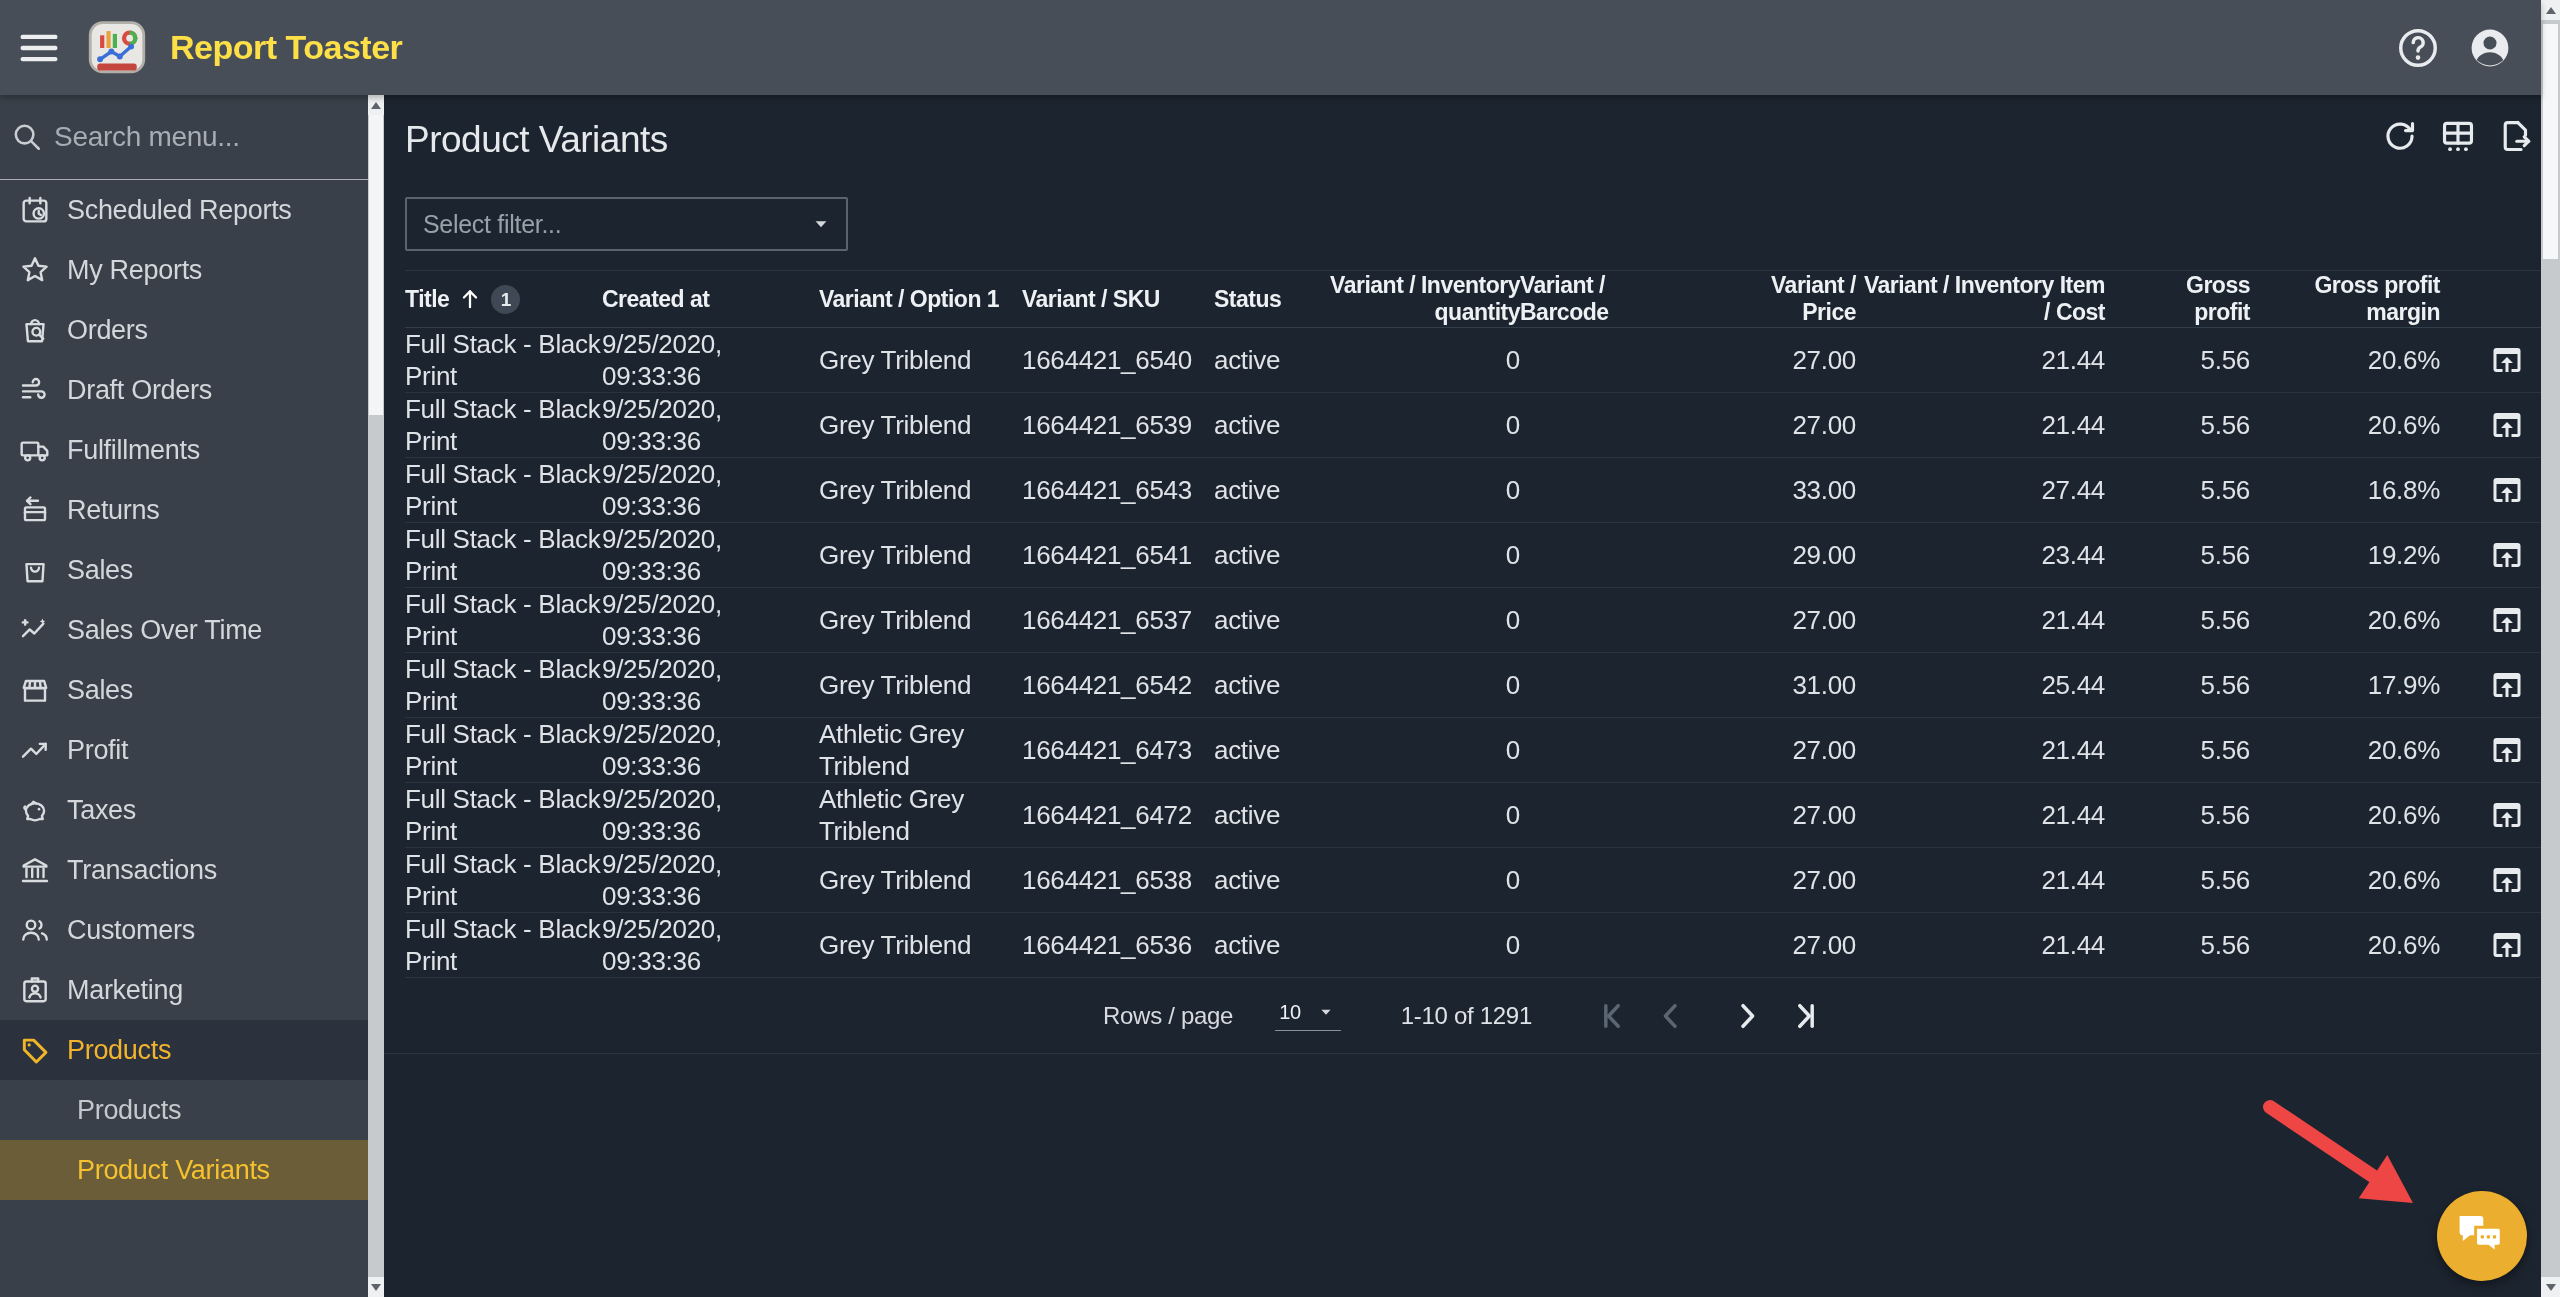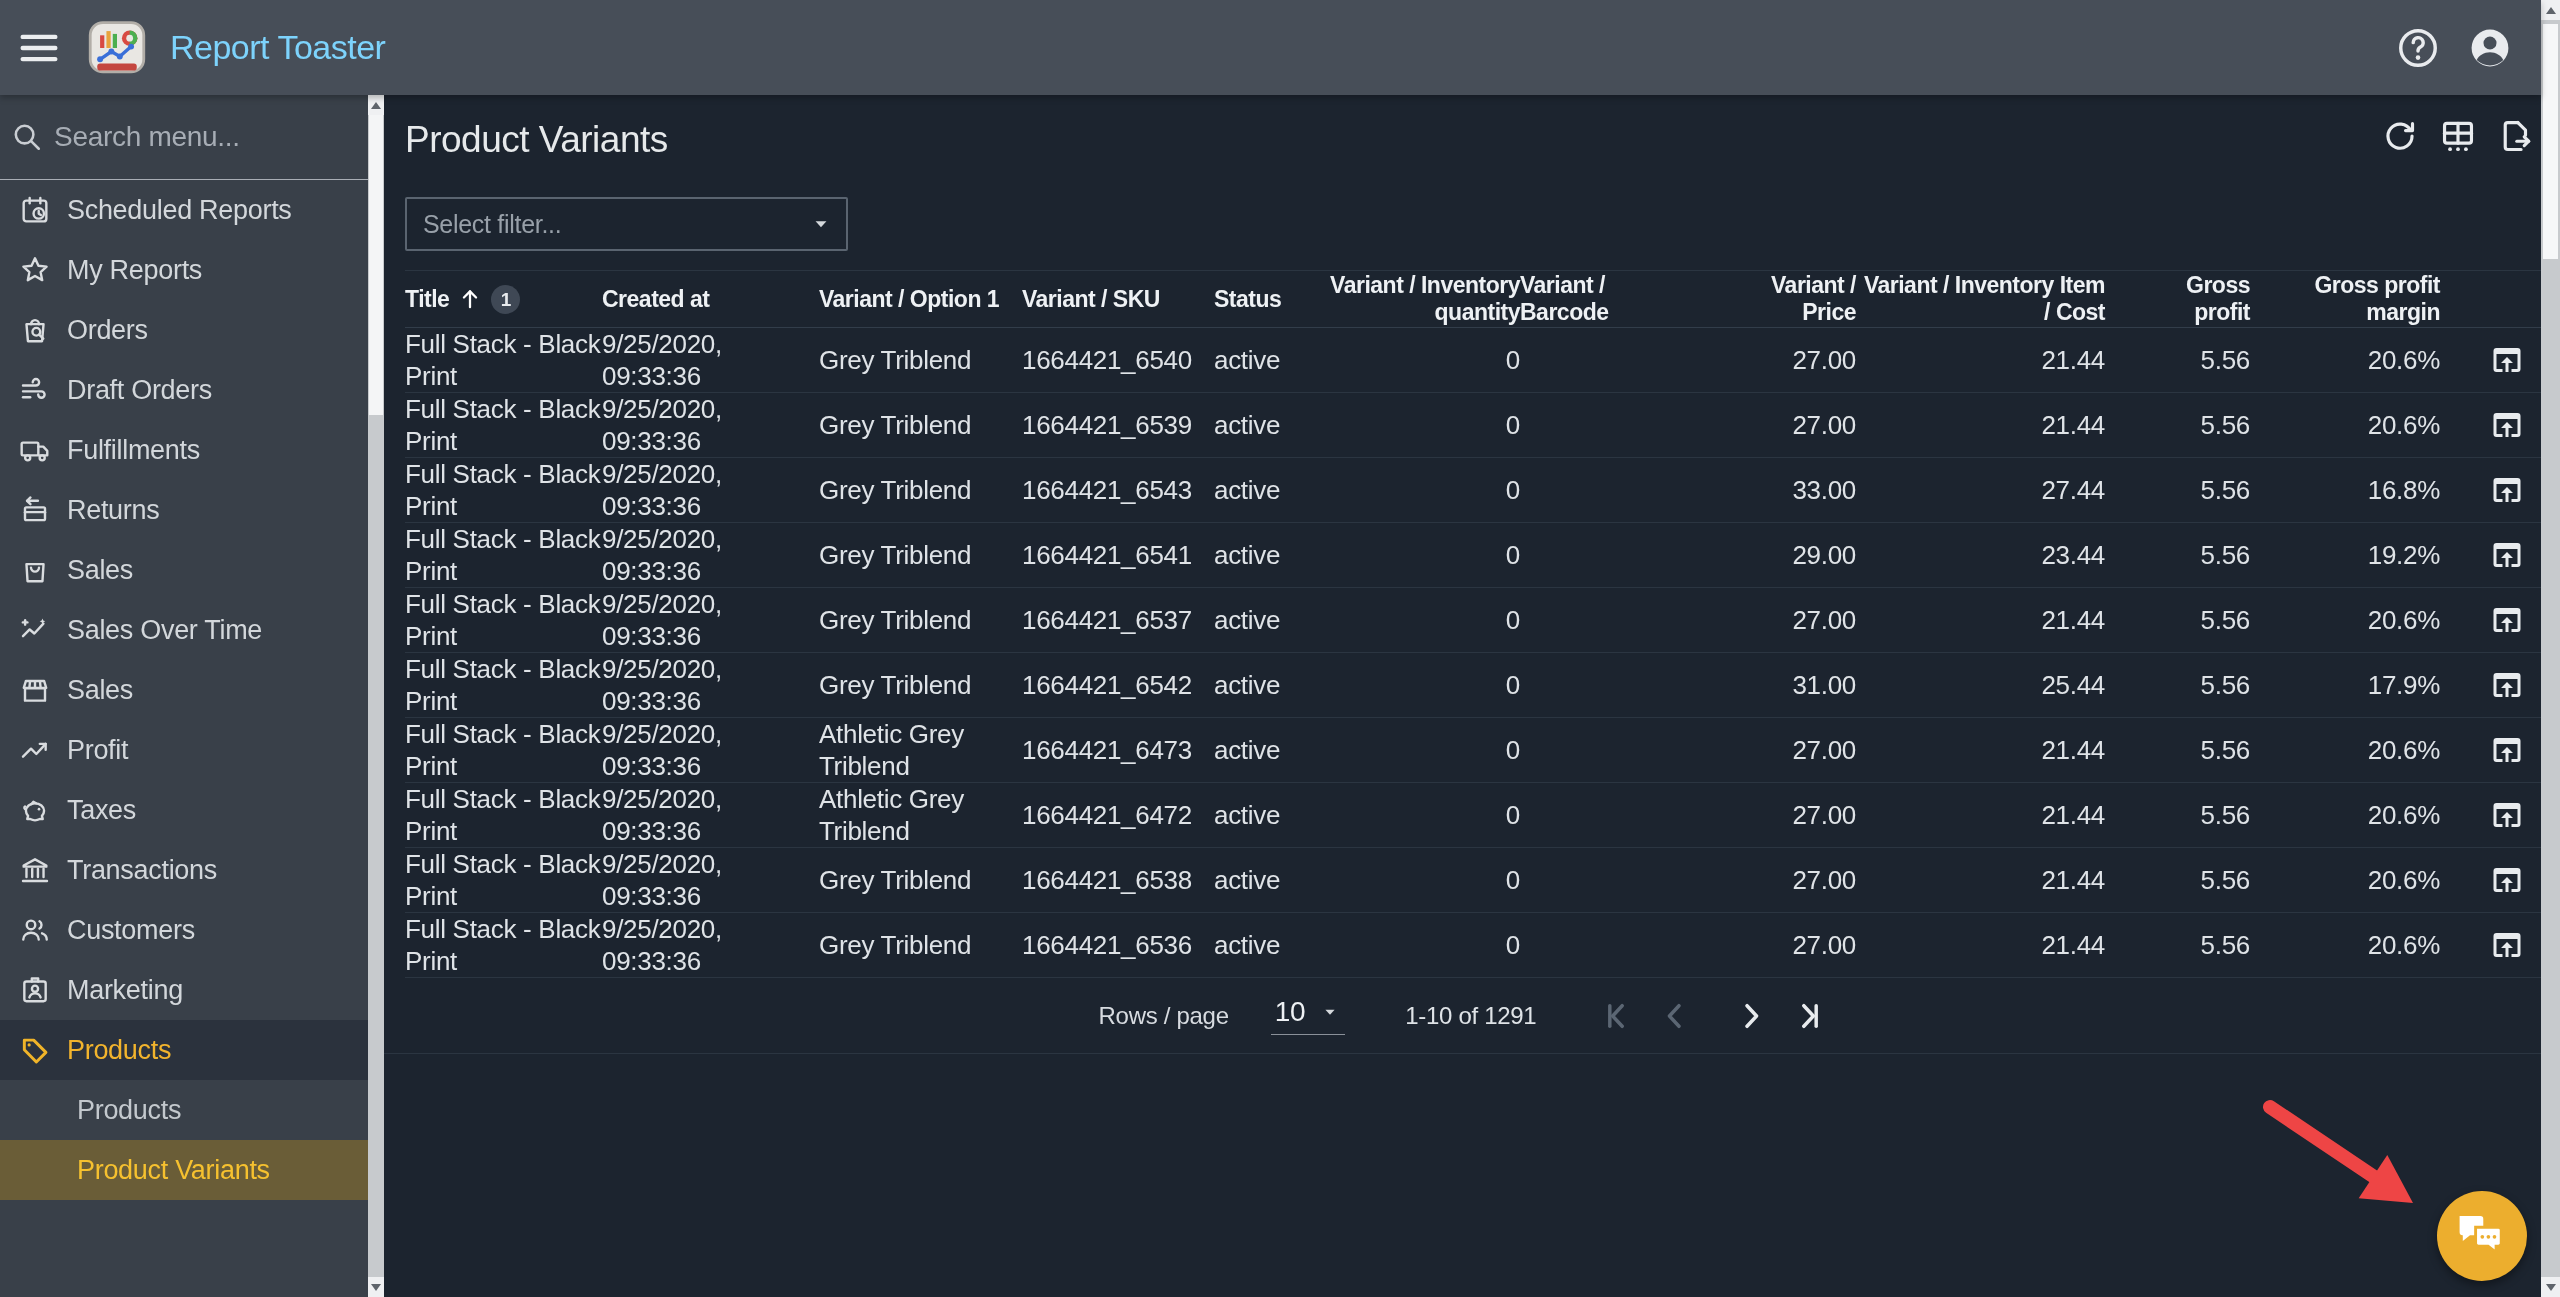--- a/index.html
+++ b/index.html
@@ -9,21 +9,21 @@
 
   svg.ics { fill:none; stroke:currentColor; stroke-width:1.8; stroke-linecap:round; stroke-linejoin:round; display:block; }
 
   
   .topbar { position:absolute; left:0; top:0; width:2541px; height:95px; background:#474e58;
             display:flex; align-items:center; z-index:6; box-shadow:0 3px 6px rgba(0,0,0,.25); }
   .hamburger { width:46px; height:46px; margin-left:16px; color:#eceef0; background:none; border:none; cursor:pointer; }
   .hamburger svg { width:46px; height:46px; }
   .logo { width:62px; height:62px; margin-left:24px; }
   .logo svg { width:62px; height:62px; }
-  .apptitle { color:#7dd3fc; font-size:34px; font-weight:normal; margin-left:22px; letter-spacing:-0.5px; }
+  .apptitle { color:#fde047; font-size:34px; font-weight:bold; margin-left:22px; letter-spacing:-0.5px; }
   .topbar-right { margin-left:auto; display:flex; align-items:center; gap:26px; margin-right:28px; }
   .tbbtn { width:46px; height:46px; background:none; border:none; color:#e9ebee; cursor:pointer; }
   .tbbtn svg { width:46px; height:46px; }
 
   
   .sidebar { position:absolute; left:0; top:95px; width:416px; height:1202px; background:#394049; overflow:hidden; }
   .sb-search { height:85px; display:flex; align-items:center; position:relative; border-bottom:1px solid #a9aeb5; }
   .sb-search .mag { width:34px; height:34px; color:#c9cdd2; margin-left:10px; }
   .sb-search .mag svg{ width:34px; height:34px; }
   .sb-search .ph { color:#a7adb5; font-size:28px; margin-left:10px; }
@@ -87,21 +87,21 @@
   .td.r { text-align:right; }
   .td.barcode { padding-left:55px; }
   .td.iconcell { display:flex; justify-content:flex-end; padding-right:15px; }
   .openbtn { width:36px; height:36px; background:none; border:none; color:#e8ebee; cursor:pointer; }
   .openbtn svg { width:36px; height:36px; }
 
   .pager { height:76px; border-bottom:1px solid #2b3541; display:flex; align-items:center; justify-content:center; color:#dfe3e7; }
   .pager .lab { font-size:24px; color:#d7dbe0; }
   .pp-select { display:inline-flex; align-items:center; gap:14px; margin-left:42px; padding:0 4px 6px 4px;
                border-bottom:1px solid #8a9099; cursor:pointer; }
-  .pp-select .val { font-size:28px; color:#eef1f4; }
+  .pp-select .val { font-size:20px; color:#eef1f4; }
   .pp-select .caret { width:22px; height:22px; color:#d4d8dc; }
   .pp-select .caret svg { width:22px; height:22px; }
   .pp-range { font-size:24px; margin-left:60px; color:#dfe3e7; }
   .pg-btns { display:flex; align-items:center; margin-left:64px; }
   .pg-btn { width:38px; height:38px; background:none; border:none; cursor:pointer; color:#e8ebee; }
   .pg-btn svg { width:38px; height:38px; }
   .pg-btn.disabled { color:#5b6673; }
   .pg-btn + .pg-btn { margin-left:18px; }
   .pg-btn.next { margin-left:38px; }
 

